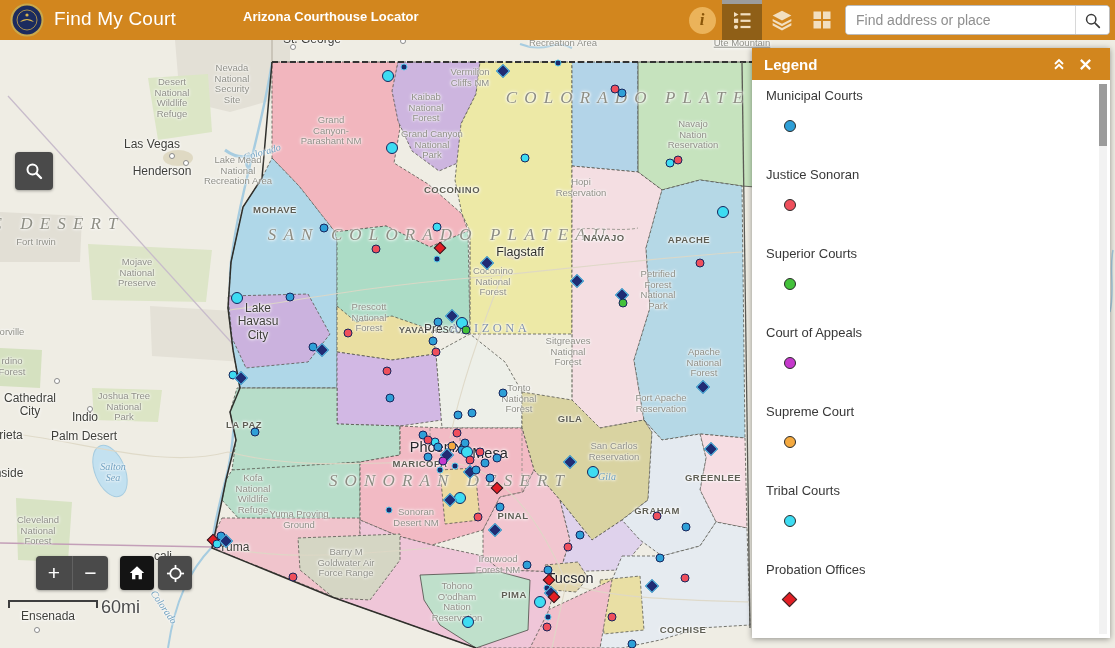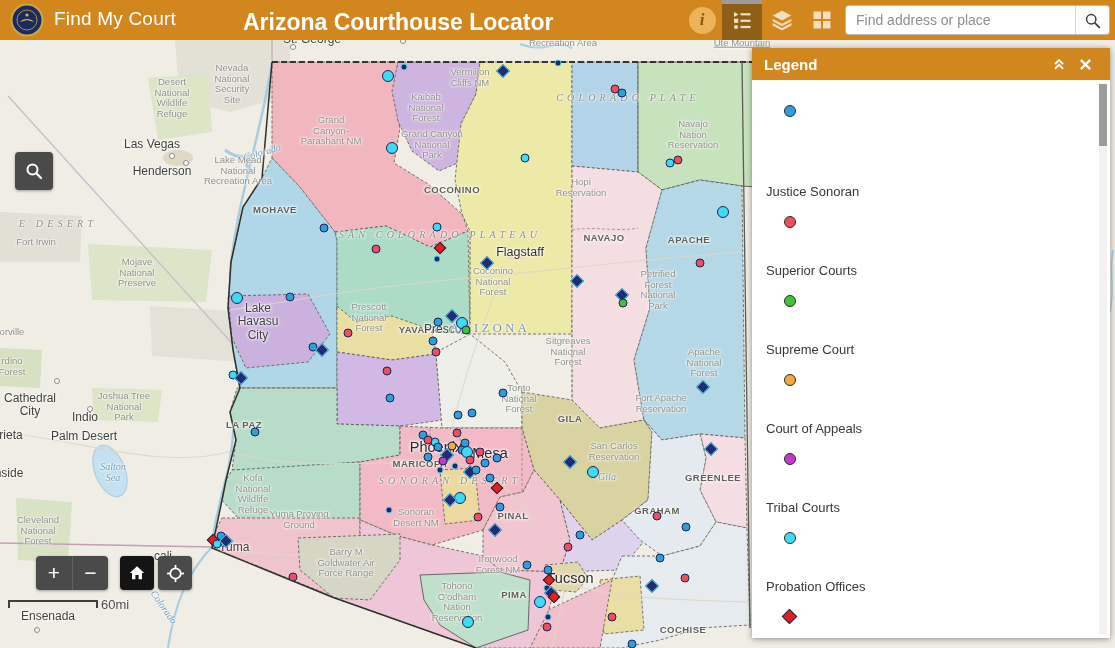--- a/index.html
+++ b/index.html
@@ -4,21 +4,21 @@
 <style>
   html,body{margin:0;padding:0;background:#888;}
   *{box-sizing:border-box;}
   .stage{position:relative;width:1115px;height:648px;overflow:hidden;
          font-family:"Liberation Sans",sans-serif;background:#EFEDE4;}
 
   
   .hdr{position:absolute;top:0;left:0;right:0;height:40px;background:#D2861E;z-index:30;}
   .logo{position:absolute;left:10px;top:3px;width:34px;height:34px;}
   .brand{position:absolute;left:54px;top:8px;font-size:19px;color:#fff;letter-spacing:.2px;}
-  .hsub{position:absolute;left:243px;top:9px;font-size:23px;font-weight:bold;color:#fff;}
+  .hsub{position:absolute;left:243px;top:9px;font-size:13px;font-weight:bold;color:#fff;}
   .hbtn{position:absolute;top:0;width:40px;height:40px;display:flex;align-items:center;
         justify-content:center;cursor:pointer;}
   .hbtn.round{left:682px;}
   .infocirc{width:27px;height:27px;border-radius:50%;background:#EBB35A;display:flex;
             align-items:center;justify-content:center;font-family:"Liberation Serif",serif;
             font-weight:bold;font-style:italic;font-size:17px;color:#8A5508;}
   .hbtn.legendbtn{left:722px;background:#8F5F17;}
   .hbtn.legendbtn::before{content:"";position:absolute;top:0;left:0;right:0;height:4px;background:#9C9C9C;}
   .hbtn.layersbtn{left:762px;}
   .hbtn.gridbtn{left:802px;}
@@ -35,21 +35,21 @@
   #labels,#markers{position:absolute;left:0;top:0;width:1115px;height:648px;z-index:5;pointer-events:none;}
   #markers{z-index:6;}
   .lbl{position:absolute;transform:translate(-50%,-50%);white-space:pre;text-align:center;
        line-height:1.12;font-size:9.5px;color:#8F8F87;
        text-shadow:0 0 2px #fff,0 0 3px #fff,0 0 4px #fff;}
   .lbl.dk{color:#3F3F3A;font-size:12px;}
   .lbl.dk2{color:#30302C;font-size:12.5px;}
   .lbl.big{color:#26262A;font-size:14.5px;}
   .lbl.co{font-weight:bold;font-size:9.5px;color:#5E5E54;letter-spacing:.05em;}
   .lbl.des{font-family:"Liberation Serif",serif;font-style:italic;letter-spacing:.42em;
-           color:#8D8D83;font-size:10px;text-align:center;}
+           color:#8D8D83;font-size:17px;text-align:center;}
   .lbl.st{font-family:"Liberation Serif",serif;letter-spacing:.28em;color:#8090AC;font-size:12.5px;}
   .lbl.riv{font-family:"Liberation Serif",serif;font-style:italic;color:#6FA0C0;font-size:10px;}
 
   .mk{position:absolute;width:9px;height:9px;border-radius:50%;border:1.5px solid #17255C;
       transform:translate(-50%,-50%);pointer-events:auto;cursor:pointer;}
   .mk.m{background:#2E9FD7;}
   .mk.j{background:#EF4F5C;}
   .mk.s{background:#43C13A;}
   .mk.a{background:#C538CC;}
   .mk.u{background:#F4A93F;}
@@ -69,21 +69,21 @@
   .tool.searchtool{left:15px;top:152px;}
   .zoomblock{position:absolute;left:36px;top:556px;display:flex;background:#4A4A4A;height:34px;
         border-radius:4px;overflow:hidden;z-index:10;box-shadow:0 1px 3px rgba(0,0,0,.35);}
   .zbtn{width:36px;height:34px;color:#fff;font-size:21px;line-height:30px;border:0;
         background:transparent;cursor:pointer;padding:0;font-family:"Liberation Sans",sans-serif;}
   .zbtn + .zbtn{border-left:1px solid #616161;}
   .homebtn{left:120px;top:556px;width:34px;height:34px;background:#141414;}
   .locatebtn{left:158px;top:556px;width:34px;height:34px;}
   .scalebar{position:absolute;left:8px;top:600px;width:90px;height:8px;z-index:9;
         border-left:2px solid #3E3E3E;border-right:2px solid #3E3E3E;border-top:2px solid #3E3E3E;}
-  .scaletext{position:absolute;left:101px;top:597px;font-size:13px;color:#4A4A4A;z-index:9;
+  .scaletext{position:absolute;left:101px;top:597px;font-size:18px;color:#4A4A4A;z-index:9;
         text-shadow:0 0 2px #fff,0 0 3px #fff;}
 
   
   .legend{position:absolute;left:752px;top:48px;width:358px;height:590px;background:#fff;
           z-index:25;box-shadow:0 1px 6px rgba(0,0,0,.4);}
   .leghdr{height:32px;background:#D2861E;color:#fff;display:flex;align-items:center;padding:0 12px;}
   .leghdr .ttl{font-weight:bold;font-size:15px;flex:1;}
   .legico{width:26px;text-align:center;cursor:pointer;display:flex;align-items:center;justify-content:center;}
   .legbody{position:relative;height:558px;overflow:hidden;padding:8px 0 0 14px;}
   .legitem{height:79px;}
@@ -514,37 +514,38 @@
       </span>
       <span class="legico">
         <svg width="13" height="13" viewBox="0 0 14 14">
           <line x1="2" y1="2" x2="12" y2="12" stroke="#fff" stroke-width="2.4"></line>
           <line x1="12" y1="2" x2="2" y2="12" stroke="#fff" stroke-width="2.4"></line>
         </svg>
       </span>
     </div>
     <div class="legbody" id="legend-items">
         <div class="legitem">
+          <div class="leglabel">Municipal Courts</div>
           <span class="legsym" style="background: rgb(46, 159, 215);"></span>
         </div>
         <div class="legitem">
           <div class="leglabel">Justice Sonoran</div>
           <span class="legsym" style="background: rgb(239, 79, 92);"></span>
         </div>
         <div class="legitem">
           <div class="leglabel">Superior Courts</div>
           <span class="legsym" style="background: rgb(67, 193, 58);"></span>
         </div>
         <div class="legitem">
+          <div class="leglabel">Court of Appeals</div>
+          <span class="legsym" style="background: rgb(197, 56, 204);"></span>
+        </div>
+        <div class="legitem">
           <div class="leglabel">Supreme Court</div>
           <span class="legsym" style="background: rgb(244, 169, 63);"></span>
-        </div>
-        <div class="legitem">
-          <div class="leglabel">Court of Appeals</div>
-          <span class="legsym" style="background: rgb(197, 56, 204);"></span>
         </div>
         <div class="legitem">
           <div class="leglabel">Tribal Courts</div>
           <span class="legsym" style="background: rgb(61, 220, 242);"></span>
         </div>
         <div class="legitem">
           <div class="leglabel">Probation Offices</div>
           <span class="legsym diamond" style="background: rgb(227, 30, 36);"></span>
         </div>
       </div>

